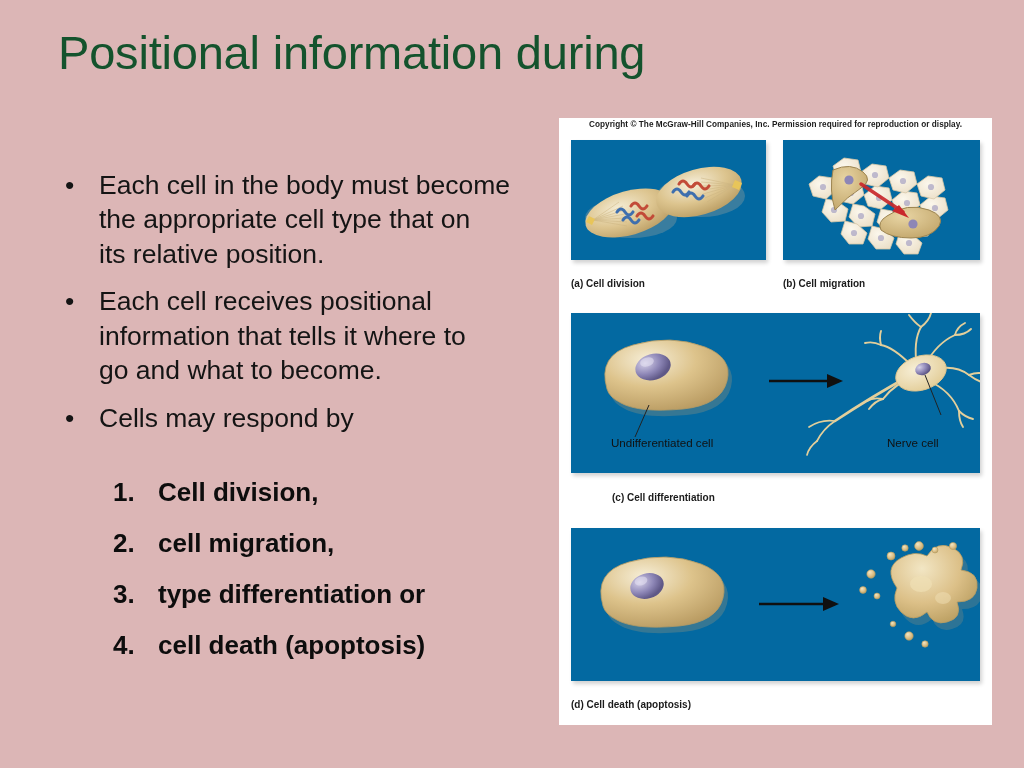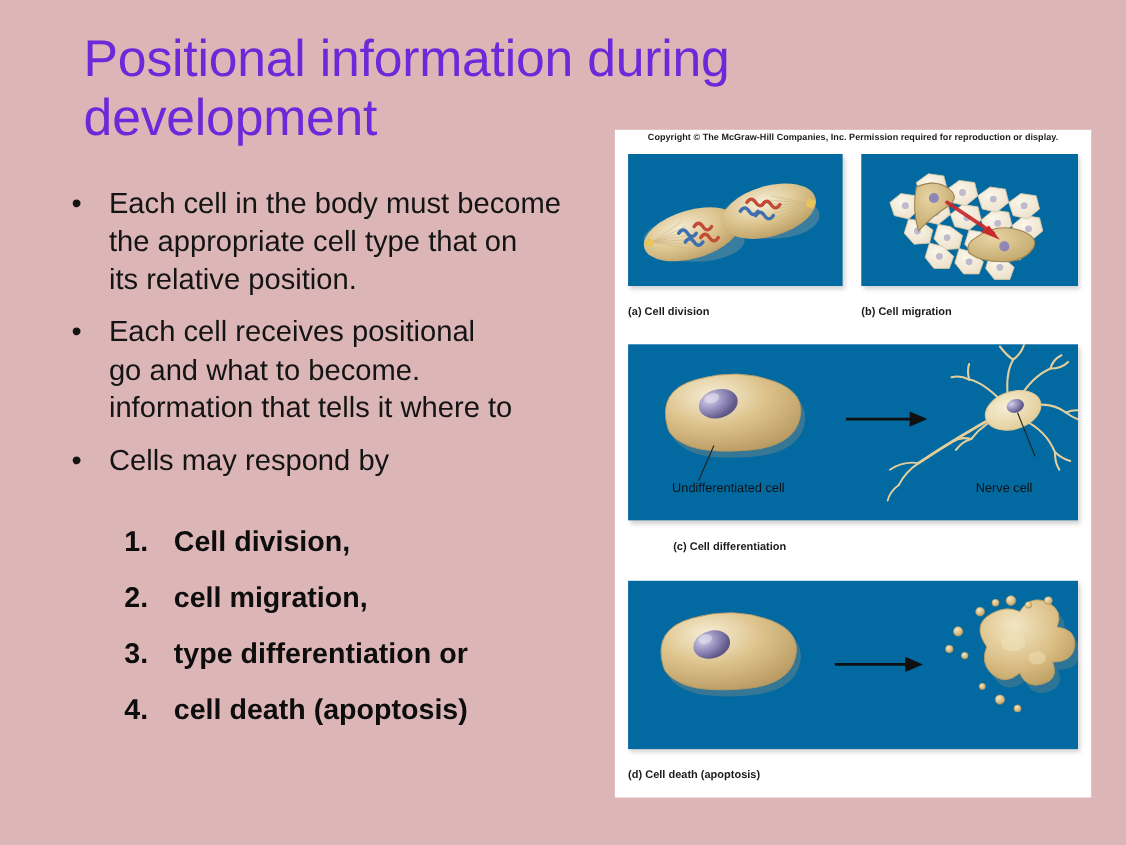--- a/index.html
+++ b/index.html
@@ -11,26 +11,26 @@
     height: 768px;
     background: #dcb6b6;
     font-family: "Liberation Sans", sans-serif;
     overflow: hidden;
     position: relative;
   }
 
   
   #slide-title {
     position: absolute;
-    left: 76px;
+    left: 58px;
     top: 26px;
     width: 700px;
     font-size: 47px;
     line-height: 1.15;
-    color: #6d28d9;
+    color: #14532d;
     font-weight: 400;
     letter-spacing: -0.2px;
   }
 
   #bullet-list {
     position: absolute;
     left: 58px;
     top: 168px;
     width: 502px;
     margin: 0;
@@ -138,35 +138,34 @@
     font-size: 11.6px;
     color: #111111;
     white-space: nowrap;
   }
 </style>
 </head>
 <body style="background: rgb(220, 182, 182);">
 
 <div id="slide-title">
   <div>Positional information during</div>
-  <div>development</div>
 </div>
 
 <ul id="bullet-list">
   <li class="bullet-item">
     <span class="bullet-dot">•</span>
     <span class="bullet-line">Each cell in the body must become</span>
     <span class="bullet-line">the appropriate cell type that on</span>
     <span class="bullet-line">its relative position.</span>
   </li>
   <li class="bullet-item">
     <span class="bullet-dot">•</span>
     <span class="bullet-line">Each cell receives positional</span>
+    <span class="bullet-line">information that tells it where to</span>
     <span class="bullet-line">go and what to become.</span>
-    <span class="bullet-line">information that tells it where to</span>
   </li>
   <li class="bullet-item">
     <span class="bullet-dot">•</span>
     <span class="bullet-line">Cells may respond by</span>
   </li>
 </ul>
 
 <ol id="numbered-list">
   <li class="numbered-item">
     <span class="num">1.</span>

